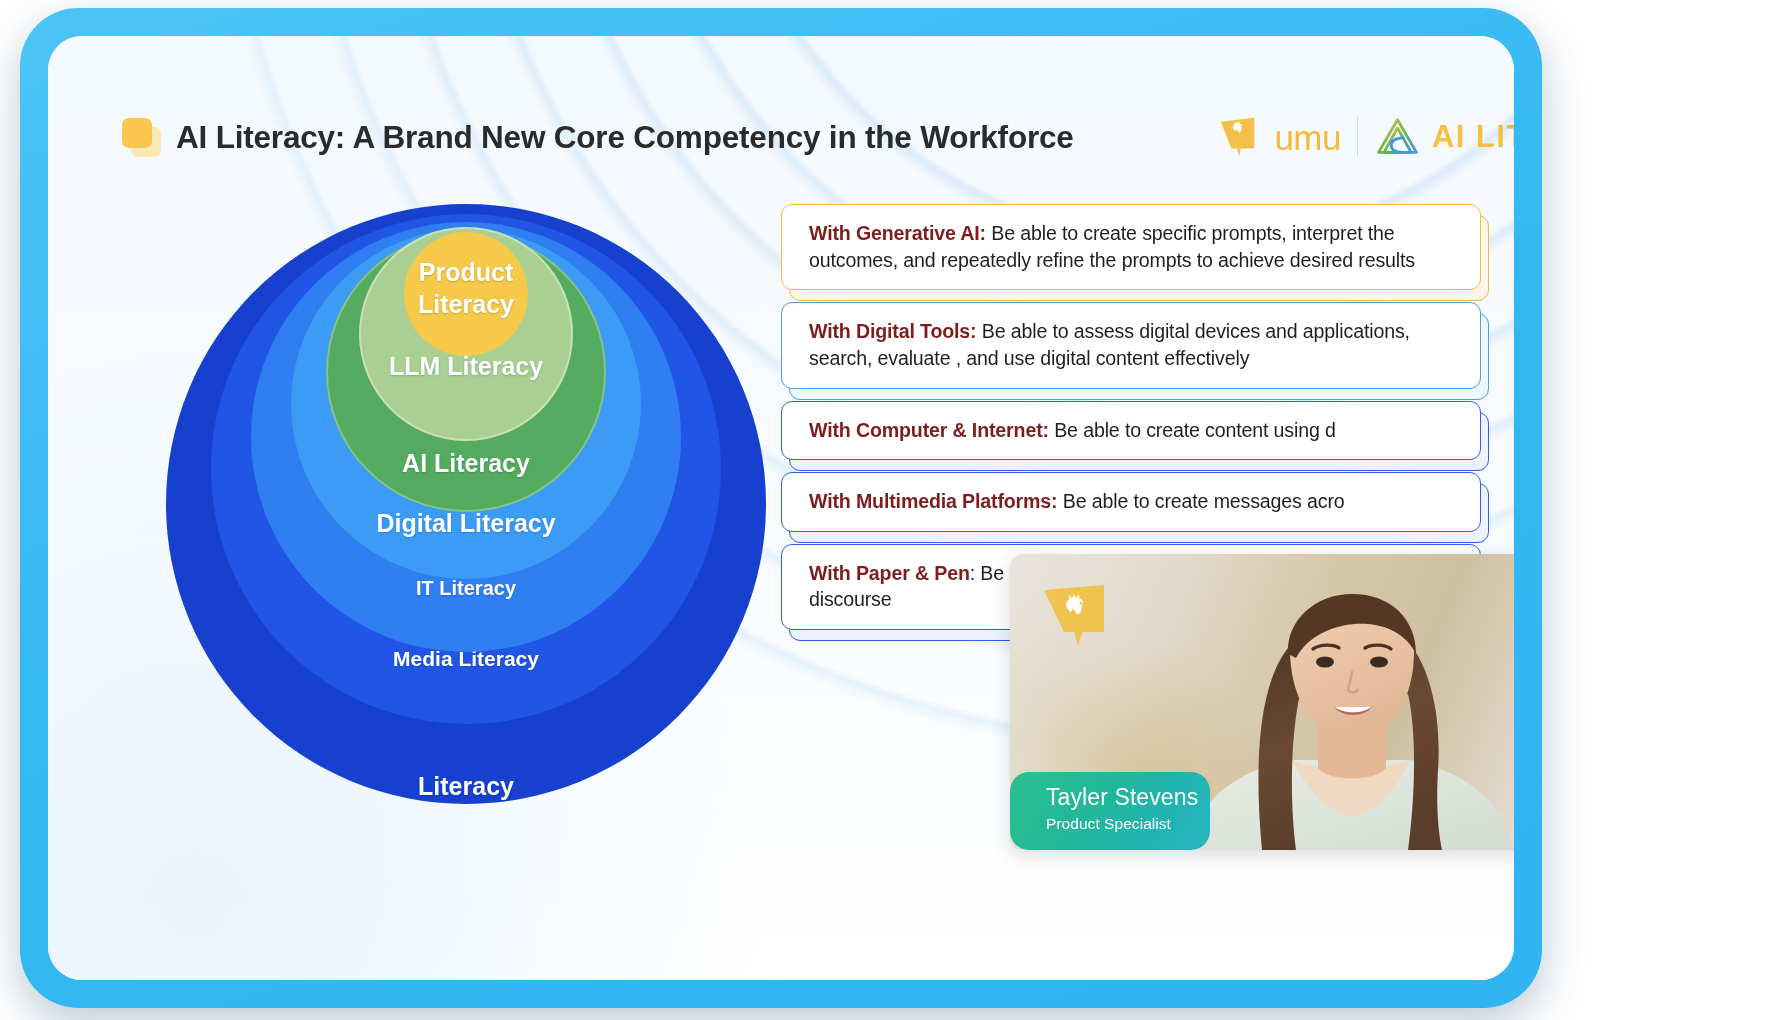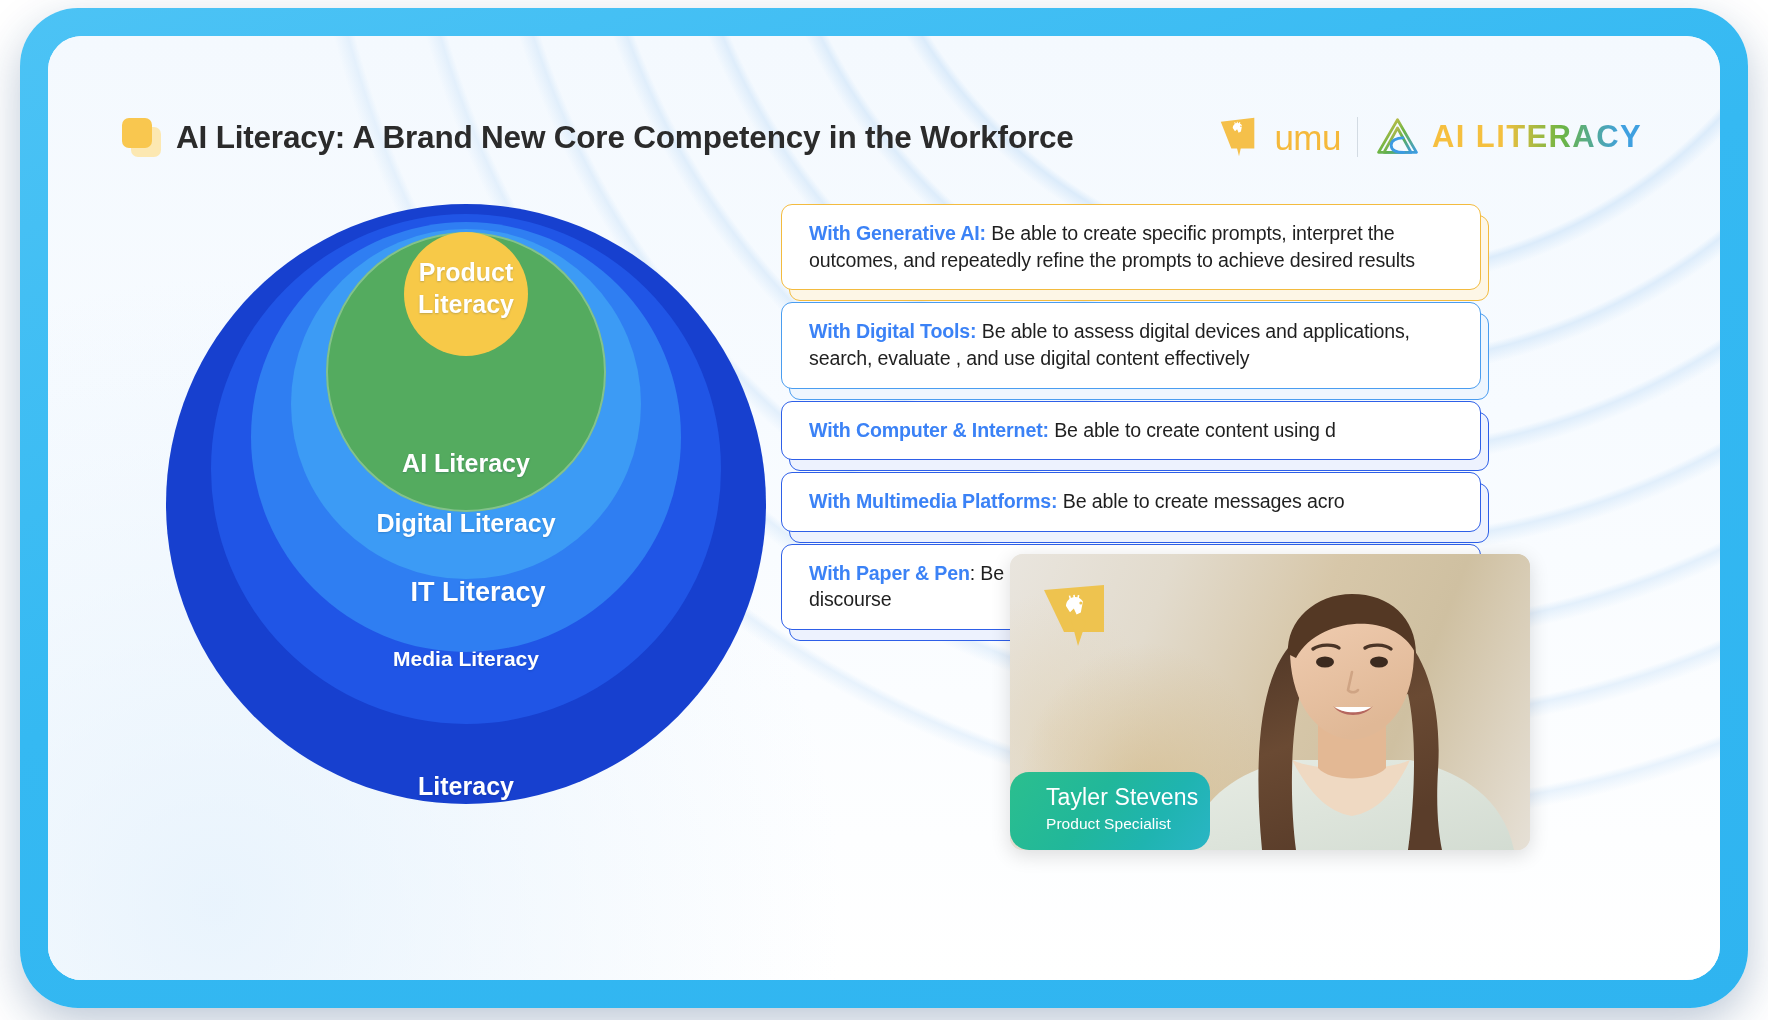--- a/index.html
+++ b/index.html
@@ -7,21 +7,21 @@
     width: 1768px; height: 1020px;
     background: #ffffff;
     font-family: "Liberation Sans", sans-serif;
     overflow: hidden;
   }
 
   
   #outer-frame {
     position: absolute;
     left: 20px; top: 8px;
-    width: 1728px; height: 1000px;
+    width: 1522px; height: 1000px;
     border-radius: 58px;
     background: linear-gradient(160deg,#4cc3f5 0%, #35b9f2 45%, #2fb4f0 100%);
     box-shadow: 0 16px 44px rgba(20,60,110,.28);
     padding: 28px;
   }
   #inner-card {
     position: relative;
     width: 100%; height: 100%;
     border-radius: 34px;
     background: #ffffff;
@@ -128,21 +128,21 @@
     position: relative;
     border: 1.7px solid var(--accent);
     border-radius: 11px;
     background: #ffffff;
     padding: 15px 19px 16px 27px;
     font-size: 19.6px;
     line-height: 1.36;
     color: #1f1f1f;
     letter-spacing: -.15px;
   }
-  .card b { font-weight: bold; color: #3b82f6; }
+  .card b { font-weight: bold; color: #7f1d1d; }
 
   
   #video-overlay {
     position: absolute;
     left: 962px; top: 518px;
     width: 520px; height: 296px;
     border-radius: 13px;
     overflow: hidden;
     background: linear-gradient(118deg,#e8e4dc 0%, #ded7c9 24%, #d6c9ae 46%, #cdbd9e 66%, #e4ddd2 100%);
     box-shadow: 0 5px 20px rgba(0,0,0,.14);
@@ -223,27 +223,30 @@
     </div>
 
     <div id="diagram">
         <div class="ring" style="width: 600px; height: 600px; left: 0px; top: 0px; background: rgb(23, 64, 207);">
           <span style="font-size: 25px; position: absolute; top: 530px; left: 50%; transform: translateX(-50%); text-align: center; margin-top: 38px;">Literacy</span>
         </div>
         <div class="ring" style="width: 510px; height: 510px; left: 45px; top: 10px; background: rgb(32, 85, 230);">
           <span style="font-size: 21px; position: absolute; top: 433px; left: 50%; transform: translateX(-50%); text-align: center;">Media Literacy</span>
         </div>
         <div class="ring" style="width: 430px; height: 430px; left: 85px; top: 18px; background: rgb(47, 126, 242);">
-          <span style="font-size: 27px; position: absolute; top: 355px; left: 50%; transform: translateX(-50%); text-align: right; margin-left: 12px;">IT Literacy</span>
+          <span style="font-size: 20px; position: absolute; top: 355px; left: 50%; transform: translateX(-50%); text-align: right;">IT Literacy</span>
         </div>
         <div class="ring" style="width: 350px; height: 350px; left: 125px; top: 25px; background: rgb(60, 155, 245);">
           <span style="font-size: 25px; position: absolute; top: 280px; left: 50%; transform: translateX(-50%); text-align: center;">Digital Literacy</span>
         </div>
         <div class="ring" style="width: 280px; height: 280px; left: 160px; top: 28px; background: rgb(84, 171, 95); box-shadow: rgba(255, 255, 255, 0.28) 0px 0px 0px 2px inset;">
           <span style="font-size: 25px; position: absolute; top: 217px; left: 50%; transform: translateX(-50%); text-align: center;">AI Literacy</span>
+        </div>
+        <div class="ring" style="width: 214px; height: 214px; left: 193px; top: 23px; background: rgb(169, 207, 147); box-shadow: rgba(255, 255, 255, 0.35) 0px 0px 0px 2px inset;">
+          <span style="font-size: 25px; position: absolute; top: 125px; left: 50%; transform: translateX(-50%); text-align: center;">LLM  Literacy</span>
         </div>
         <div class="ring" style="width: 124px; height: 124px; left: 238px; top: 28px; background: rgb(247, 201, 72);">
           <span style="font-size: 25px; position: absolute; top: 24px; left: 50%; transform: translateX(-50%); text-align: center; white-space: normal; width: 110px; line-height: 1.28;">Product Literacy</span>
         </div>
       </div>
 
     <div id="cards">
         <div class="card-wrap" style="--accent: #f3bb3f; --tint: #fdf6e6;">
           <div class="card-shadow"></div>
           <div class="card"><b>With Generative AI:</b><span> Be able to create specific prompts, interpret the outcomes, and repeatedly refine the prompts to achieve desired results</span></div>

